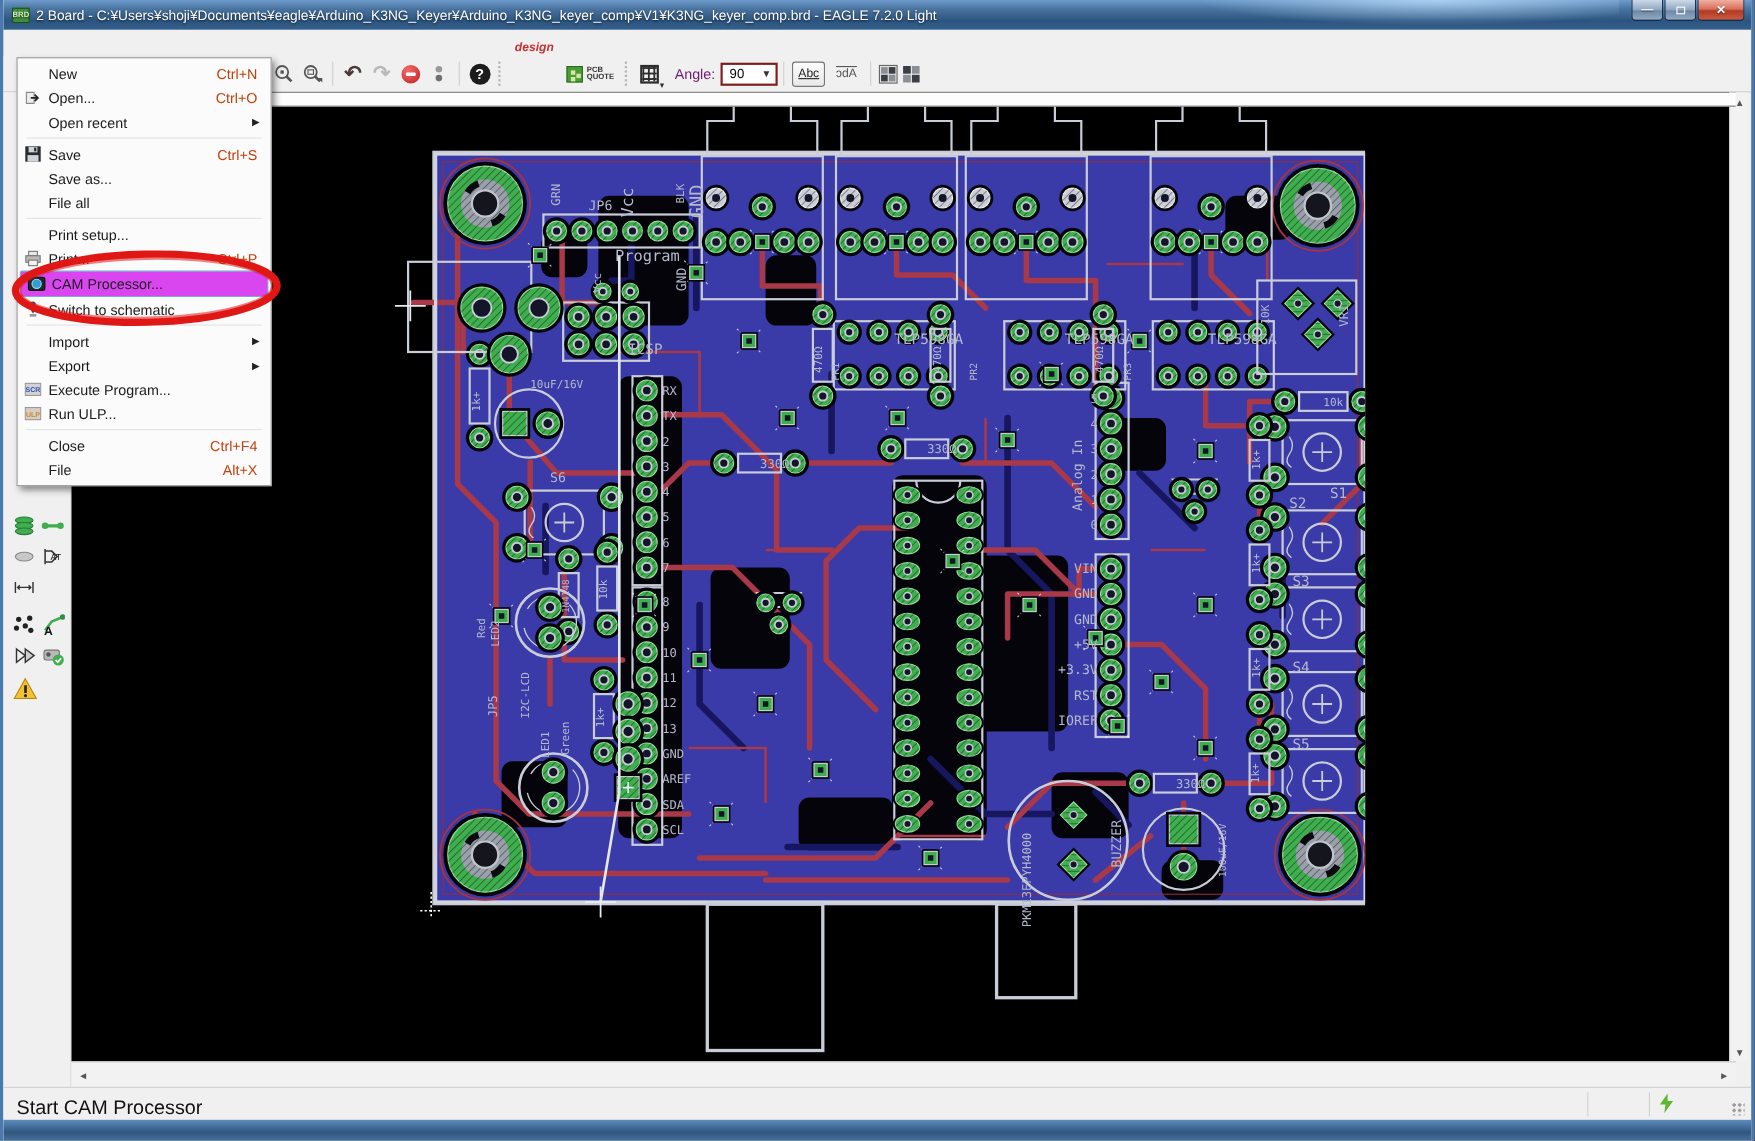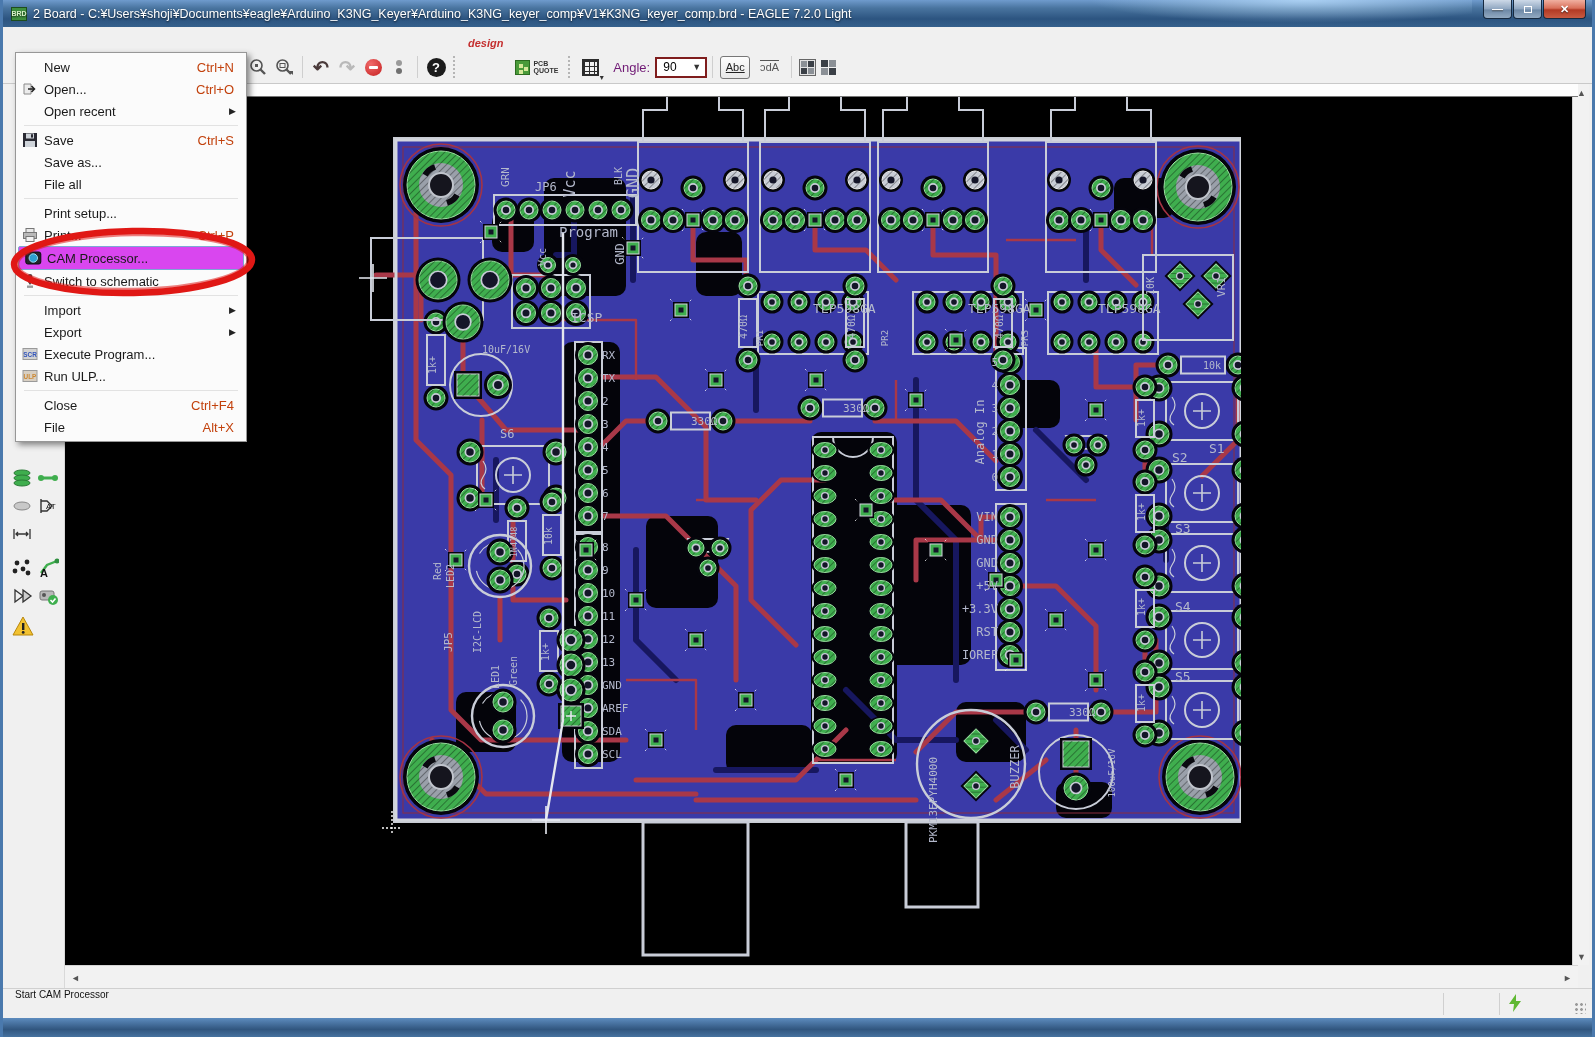--- a/index.html
+++ b/index.html
@@ -66,21 +66,21 @@
   .sico{position:absolute;width:24px;height:24px;display:flex;align-items:center;justify-content:flex-start;}
   .canvas{position:absolute;left:62px;top:84px;width:1513px;height:881px;background:#000;overflow:hidden;}
   .whitestrip{position:absolute;left:0;top:0;width:100%;height:13px;background:#fdfdfd;z-index:2;border-bottom:1px solid #777;}
   .board-svg{position:absolute;left:291px;top:-4px;z-index:1;}
   
   .vscroll{position:absolute;right:3px;top:84px;width:17px;height:881px;background:#f2f2f2;border-left:1px solid #d5d5d5;}
   .hscroll{position:absolute;left:62px;top:965px;width:1513px;height:23px;background:#f2f2f2;border-top:1px solid #d5d5d5;}
   .arr{position:absolute;color:#555;font-size:9px;width:17px;height:17px;display:flex;align-items:center;justify-content:center;}
   
   .statusbar{position:absolute;left:0;top:988px;width:100%;height:30px;background:#f0f0f0;
-    border-top:1px solid #d0d0d0;font-size:10px;color:#111;display:flex;align-items:flex-start;}
+    border-top:1px solid #d0d0d0;font-size:18px;color:#111;display:flex;align-items:flex-end;}
   .statusbar .txt{padding-left:12px;}
   .ssep{position:absolute;top:4px;width:1px;height:22px;background:#d0d0d0;}
   .bolt{position:absolute;left:1502px;top:4px;}
   .gripdots{position:absolute;right:6px;bottom:4px;width:12px;height:12px;
     background-image:radial-gradient(circle,#9a9a9a 1.3px,transparent 1.5px);background-size:5px 5px;}
   .bottomframe{position:absolute;left:0;top:1018px;width:100%;height:19px;
     background:linear-gradient(180deg,#5d8cbe,#31567f 60%,#46729f);}
   
   .popup{position:absolute;left:12px;top:52px;width:232px;background:#fbfbfb;border:1px solid #979797;
     box-shadow:3px 3px 6px rgba(0,0,0,.45);z-index:50;padding:3px 0;}

